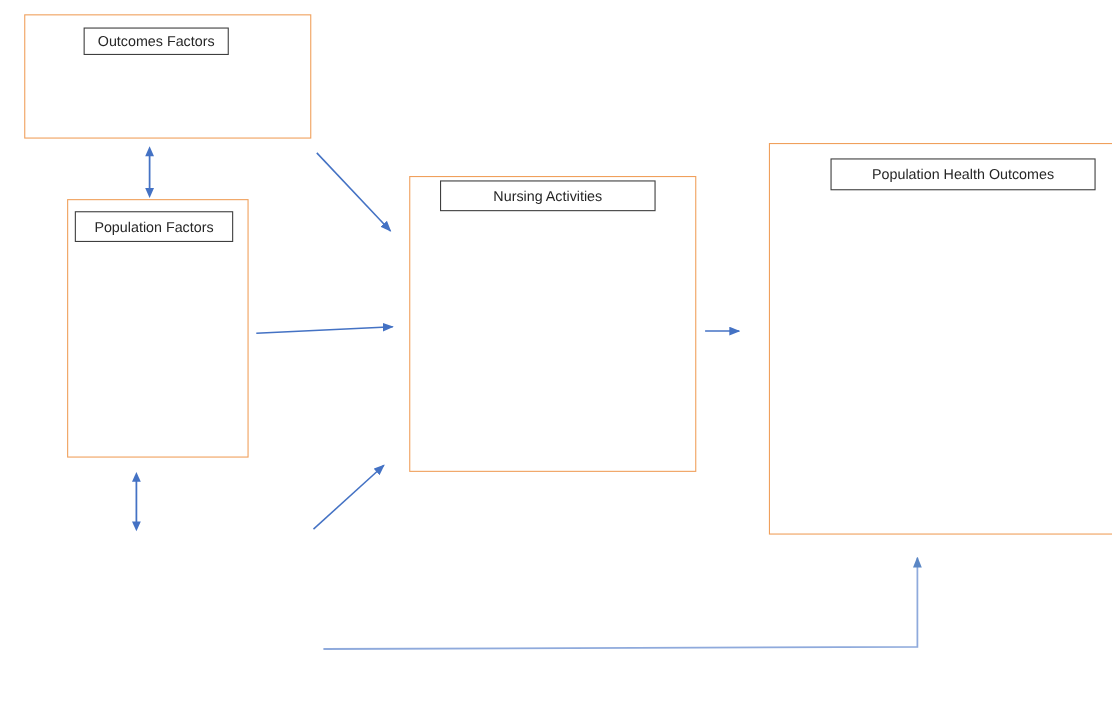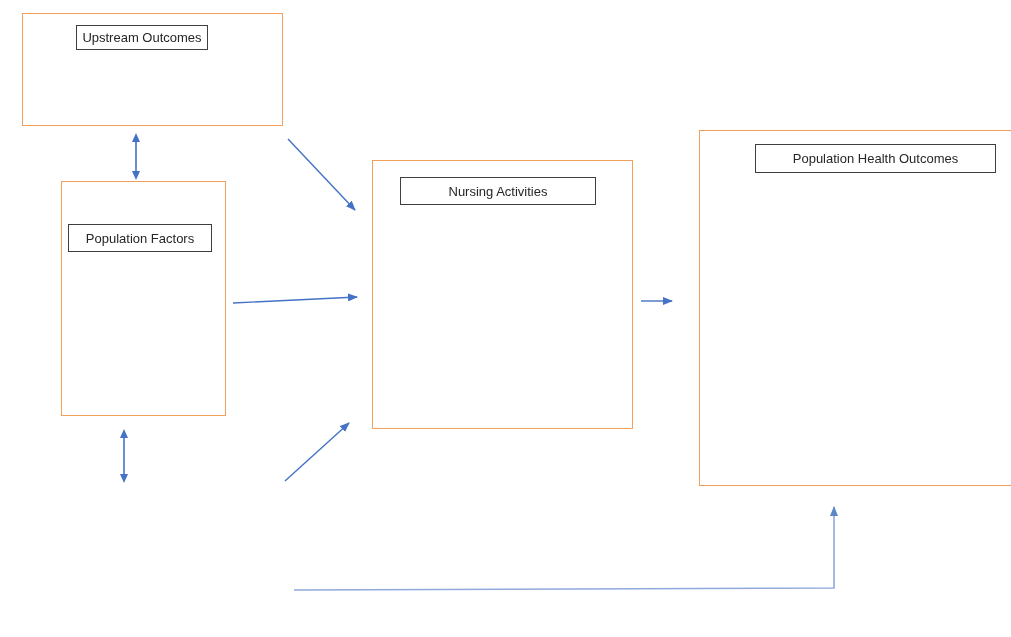--- a/index.html
+++ b/index.html
@@ -42,40 +42,40 @@
     white-space: nowrap;
   }
   
   .box-upstream   { left: 22px;  top: 13px;  width: 261px; height: 113px; }
   .box-population { left: 61px;  top: 181px; width: 165px; height: 235px; }
   .box-hcs        { left: 13px;  top: 487px; width: 269px; height: 124px; }
   .box-nursing    { left: 372px; top: 160px; width: 261px; height: 269px; }
   .box-outcomes   { left: 682px; top: 130px; width: 315px; height: 356px; margin-left: 17px; }
   
   .label-upstream   { left: 53px; top: 11px; width: 132px; height: 25px; }
-  .label-population { left: 6px;  top: 10px; width: 144px; height: 28px; margin-top: 32px; }
+  .label-population { left: 6px;  top: 10px; width: 144px; height: 28px; }
   .label-hcs        { left: 25px; top: 6px;  width: 198px; height: 25px; }
-  .label-nursing    { left: 27px; top: 16px; width: 196px; height: 28px; }
+  .label-nursing    { left: 27px; top: 3px; width: 196px; height: 28px; }
   .label-outcomes   { left: 55px; top: 13px; width: 241px; height: 29px; }
   .arrow-layer {
     position: absolute;
     left: 0; top: 0;
     width: 1011px;
     height: 637px;
     pointer-events: none;
   }
 </style>
 </head>
 <body>
 
 <div class="canvas">
 
   <div class="node-box box-upstream">
     <div class="label-box label-upstream">
-      <span>Upstream Outcomes</span>
+      <span>Outcomes Factors</span>
     </div>
   </div>
 
   <div class="node-box box-population">
     <div class="label-box label-population">
       <span>Population Factors</span>
     </div>
   </div>
 
 

